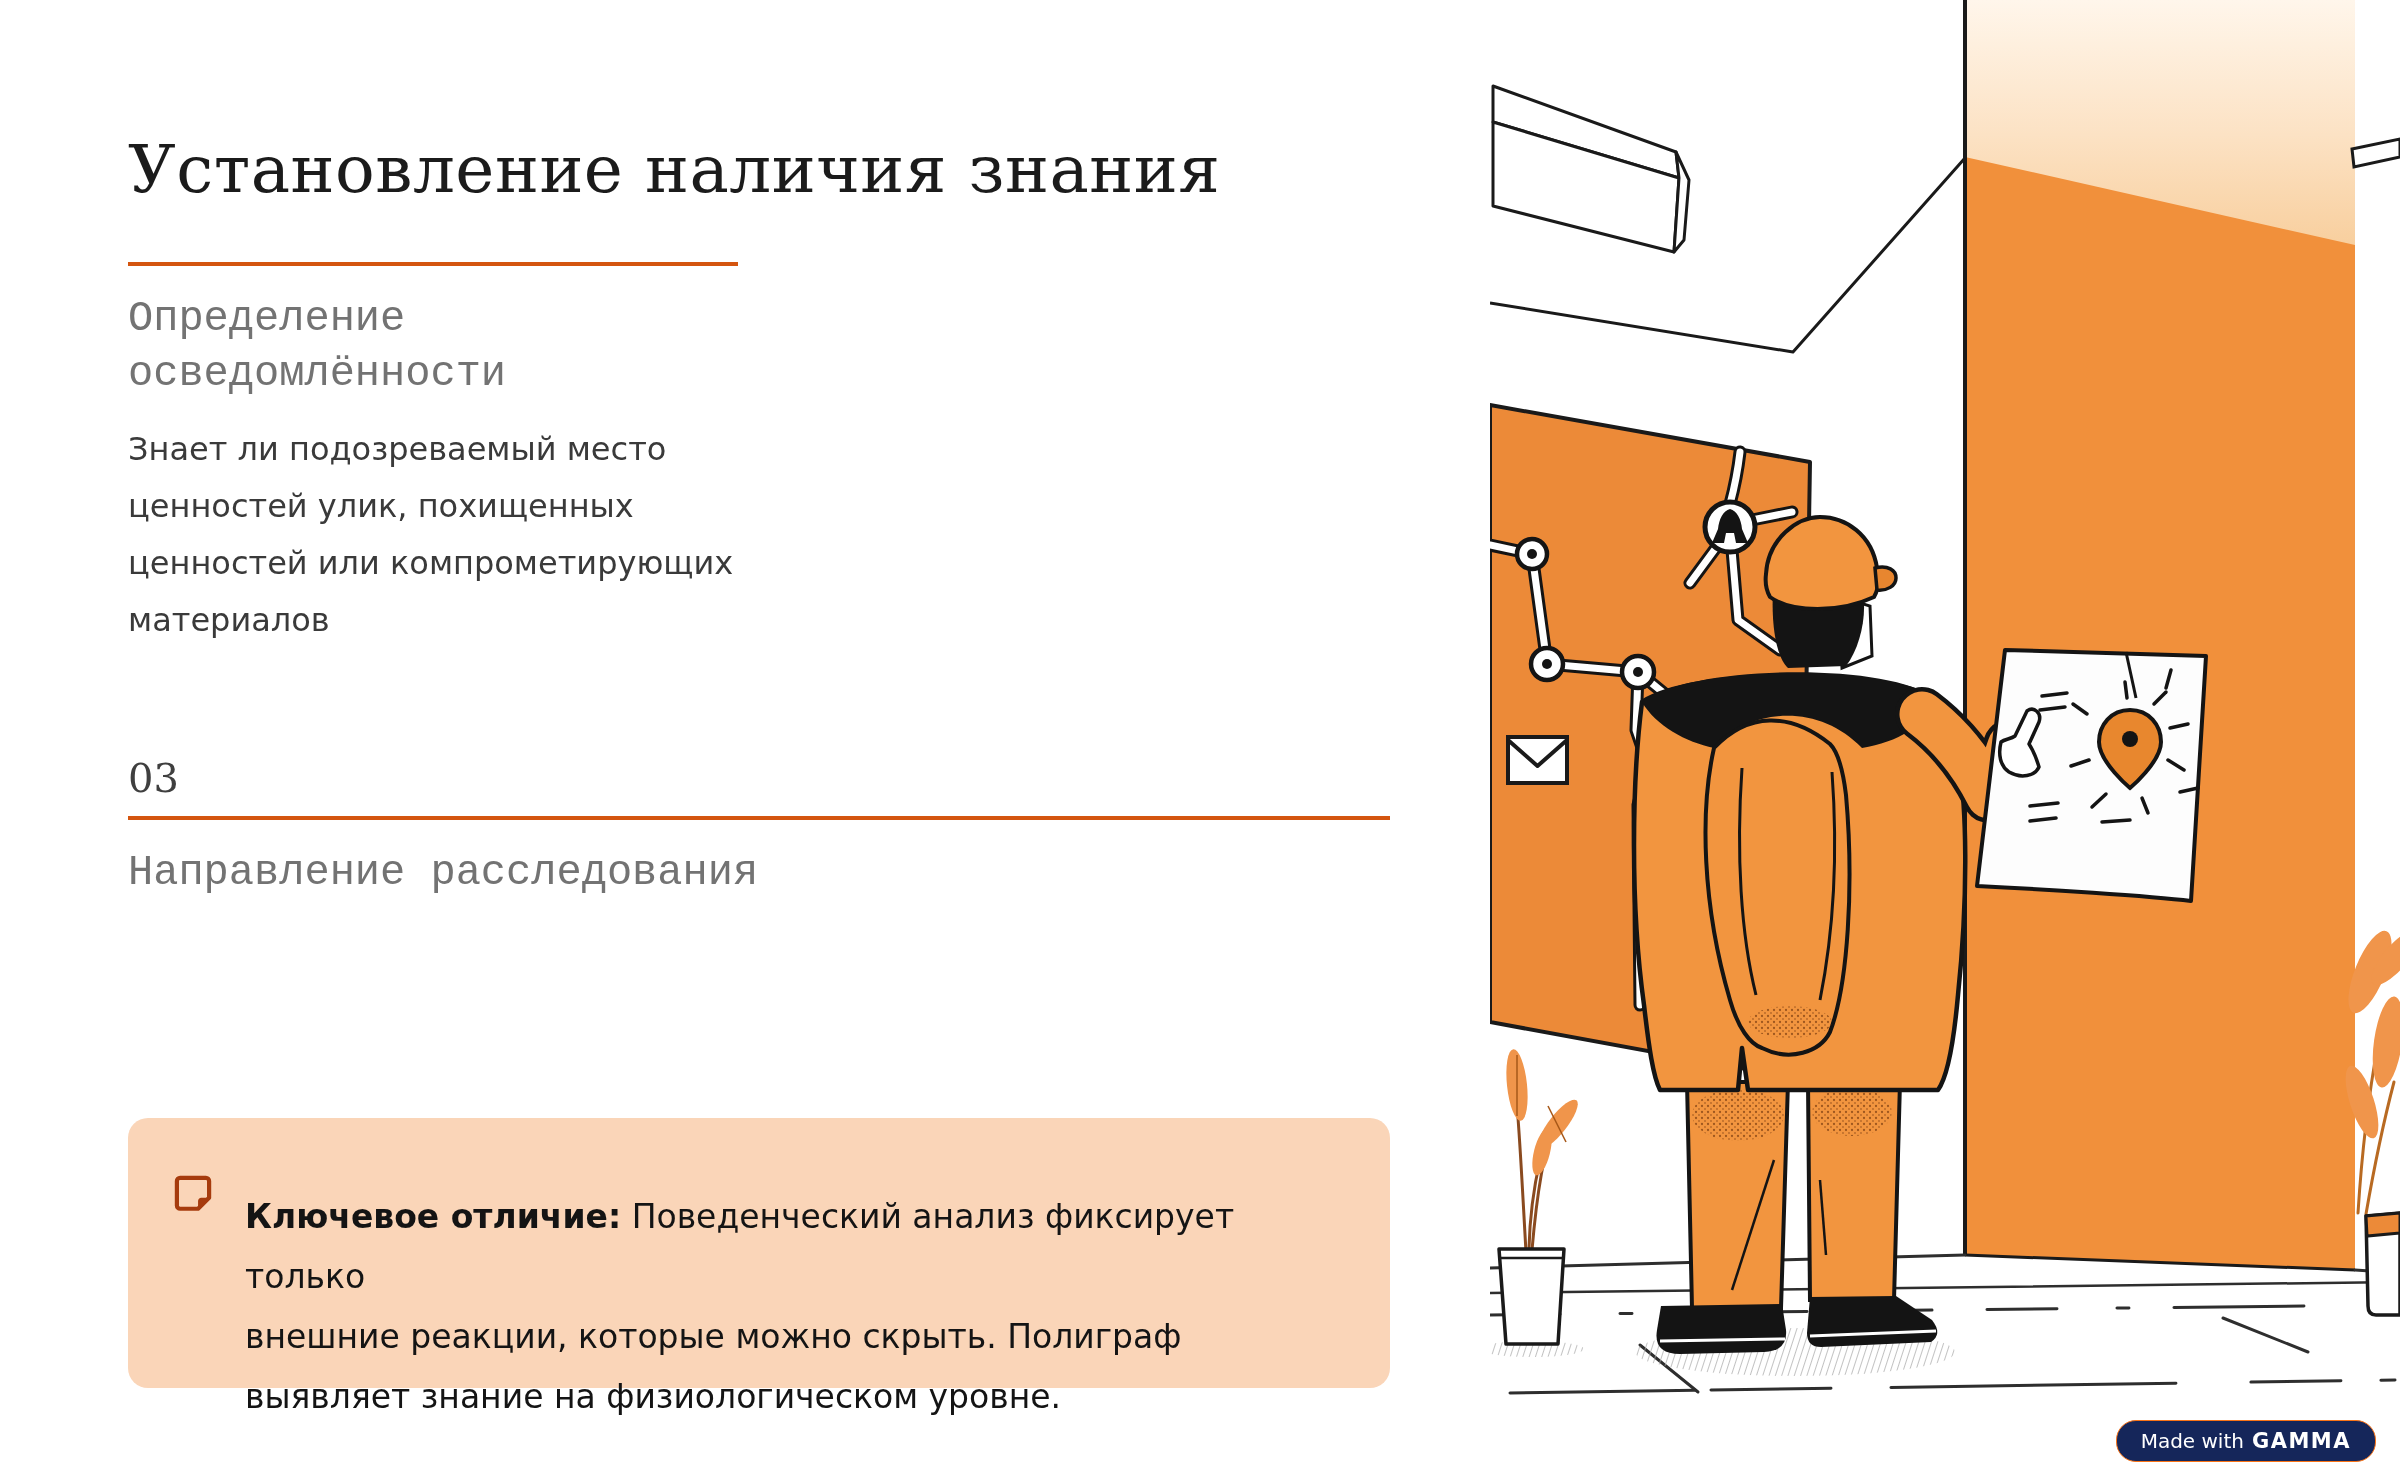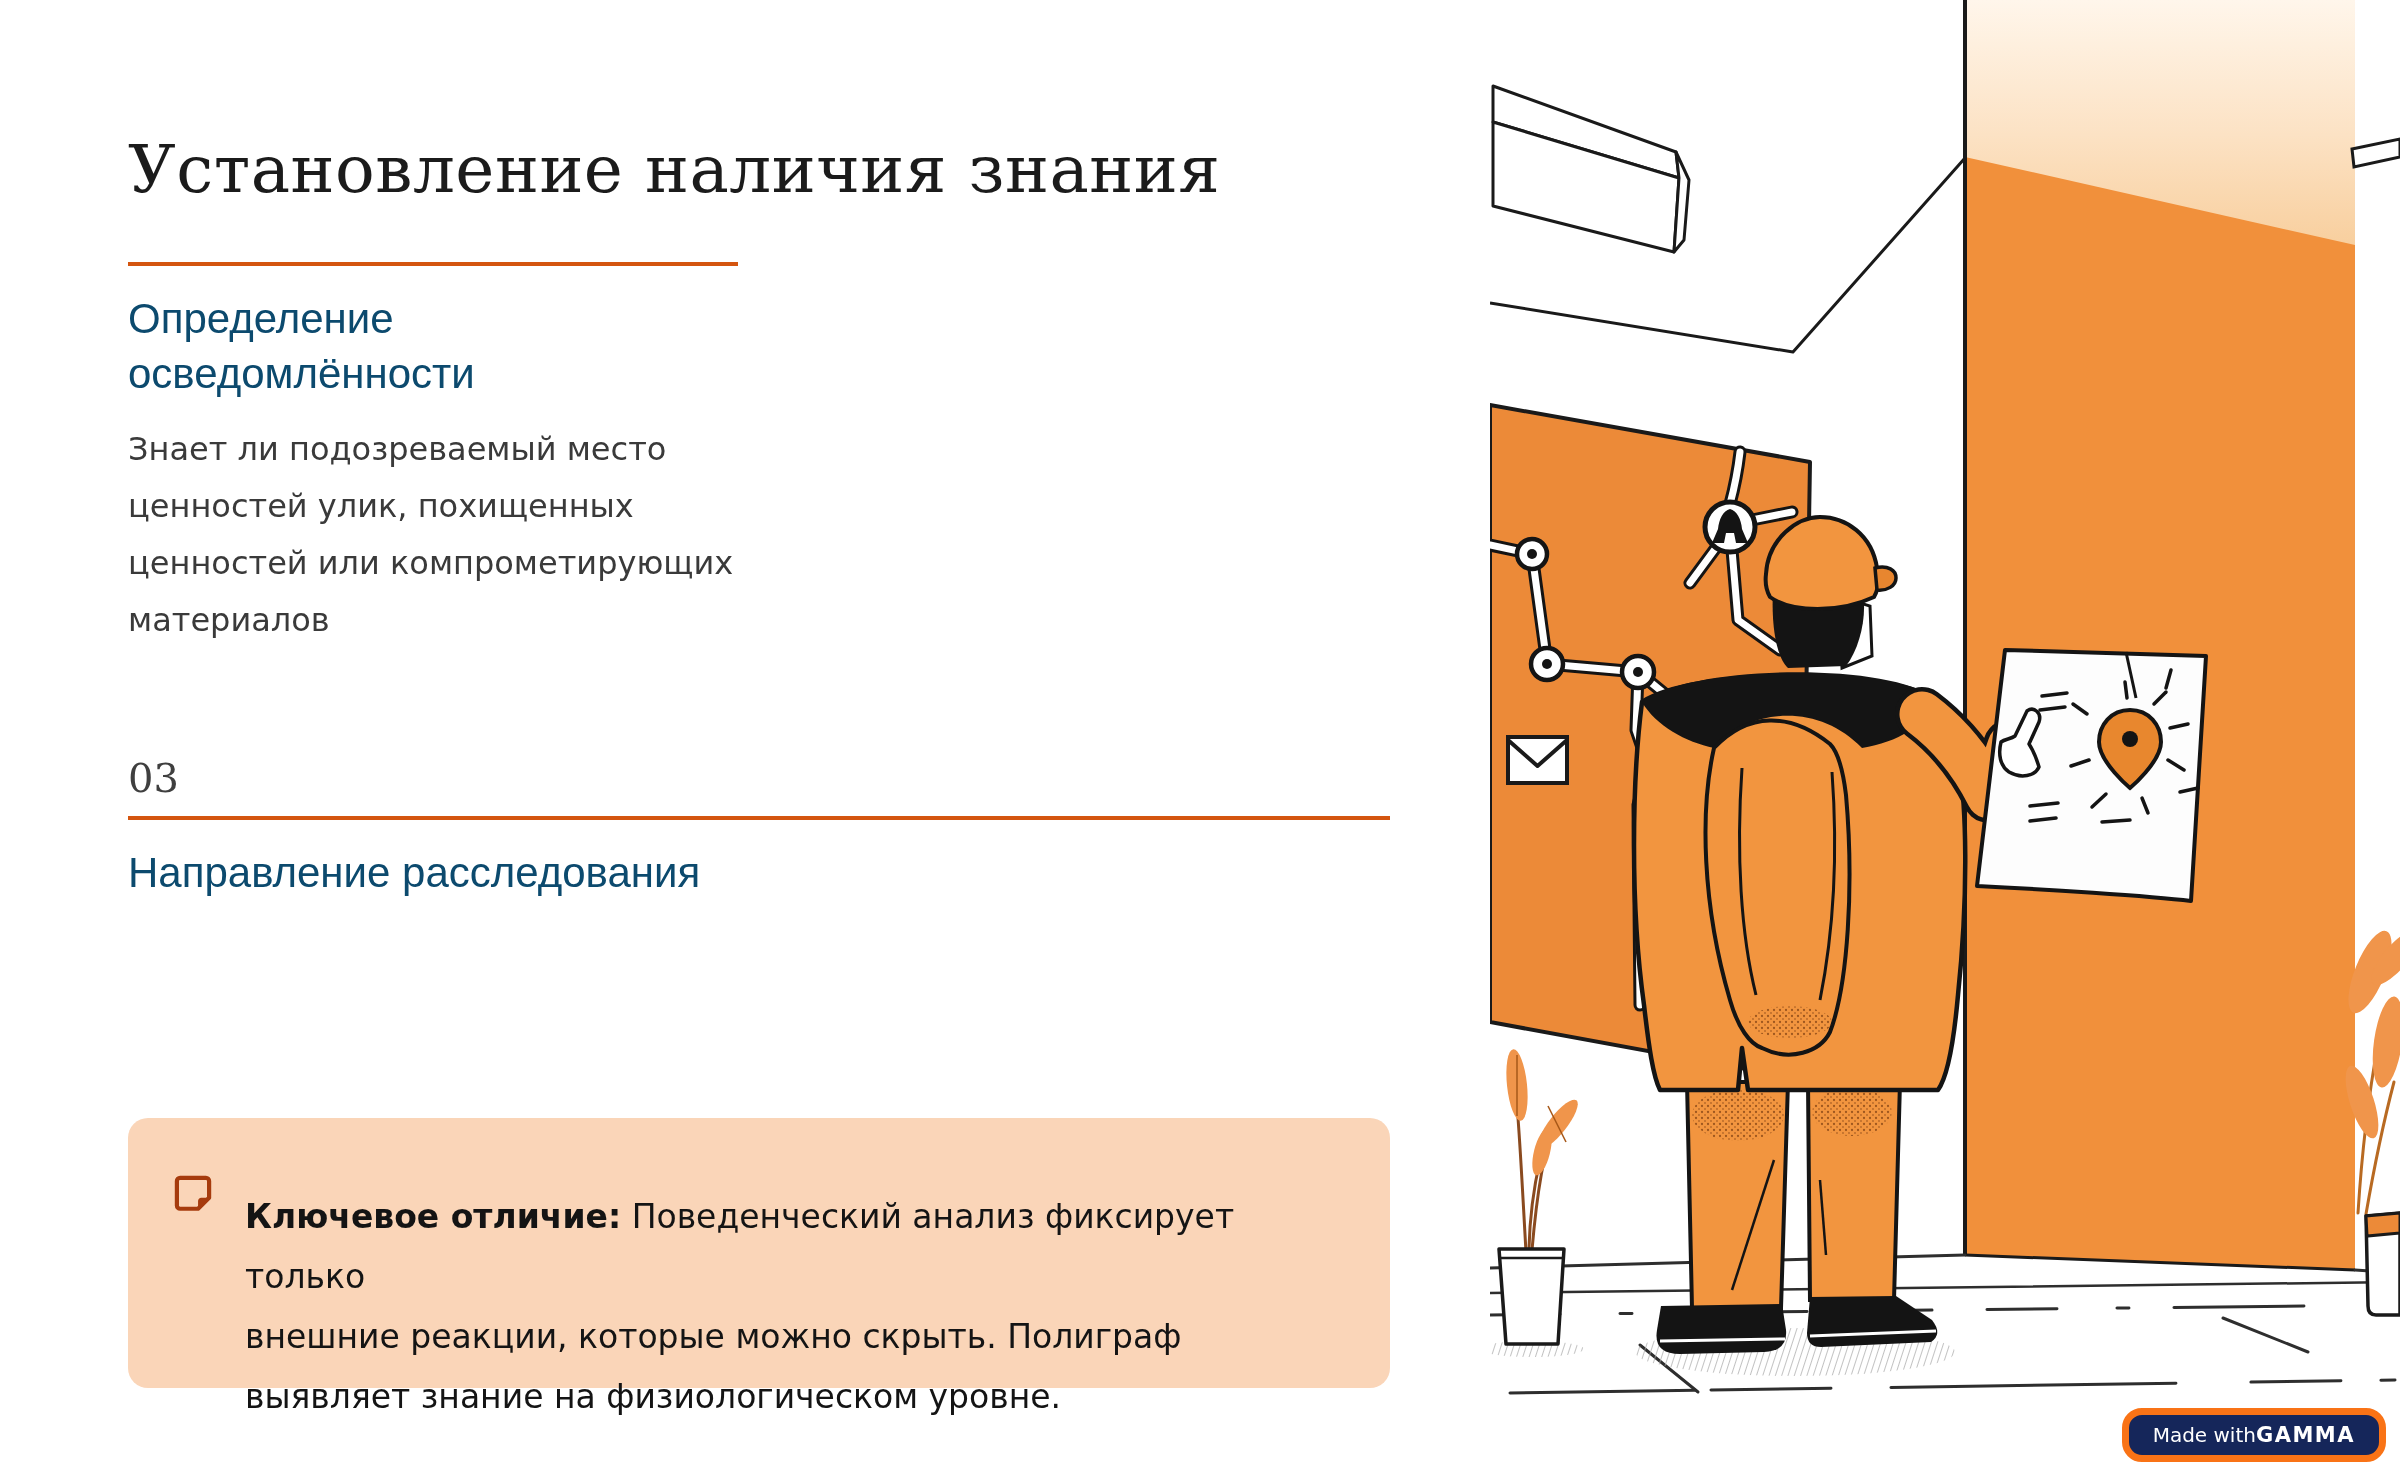--- a/index.html
+++ b/index.html
@@ -12,36 +12,36 @@
          font-family:"DejaVu Serif","Liberation Serif",serif;
          font-size:66px;font-weight:400;color:#1b1b1b;letter-spacing:0.5px;line-height:1.15;}
 
   .step{position:absolute;}
   .step-1{left:128px;top:248px;width:610px;}
   .step-2{left:776px;top:248px;width:616px;}
   .step-3{left:128px;top:754px;width:1262px;}
   .step-num{font-family:"DejaVu Serif","Liberation Serif",serif;
             font-size:40px;color:#3f3f3f;line-height:1.2;}
   .step-rule{height:4px;margin-top:14px;background:var(--accent,#D4550F);border:none;}
-  .step-heading{margin:26px 0 0 0;font-family:Liberation Sans, sans-serif;
-                font-size:42px;font-weight:400;color:#0c4a6e;line-height:1.3;}
+  .step-heading{margin:26px 0 0 0;font-family:Liberation Mono, monospace;
+                font-size:42px;font-weight:400;color:#737373;line-height:1.3;}
   .step-body{margin:20px 0 0 0;font-size:32px;color:#3a3a3a;line-height:1.78;}
   .step-3 .step-body{max-width:1240px;}
 
   .callout{position:absolute;left:128px;top:1118px;width:1262px;height:270px;
            background:var(--callout-bg,#FAD5B8);border-radius:20px;box-sizing:border-box;}
   .callout-icon{position:absolute;left:44px;top:52px;width:42px;height:46px;
                 color:var(--callout-icon,#A63B0D);}
   .callout-text{position:absolute;left:117px;top:36px;width:1110px;
                 font-size:33px;color:#141414;line-height:1.82;white-space:pre-line;}
   .callout-lead{font-weight:bold;}
 
-  .badge{position:absolute;right:14px;bottom:16px;height:40px;
-         display:flex;align-items:center;gap:0;padding:0 24px;
-         background:var(--badge-bg,#15265A);border:7px solid #f97316;border-radius:20px;
+  .badge{position:absolute;right:24px;bottom:16px;height:40px;
+         display:flex;align-items:center;gap:8px;padding:0 24px;
+         background:var(--badge-bg,#15265A);border:1px solid #f97316;border-radius:20px;
          color:#ffffff;font-size:20px;text-decoration:none;cursor:pointer;}
   .badge .brand{font-weight:800;letter-spacing:1.5px;font-size:21px;}
 
   
   .illo{position:absolute;left:1490px;top:0;width:910px;height:1478px;}
 </style>
 </head>
 <body>
 
 <div class="slide">

